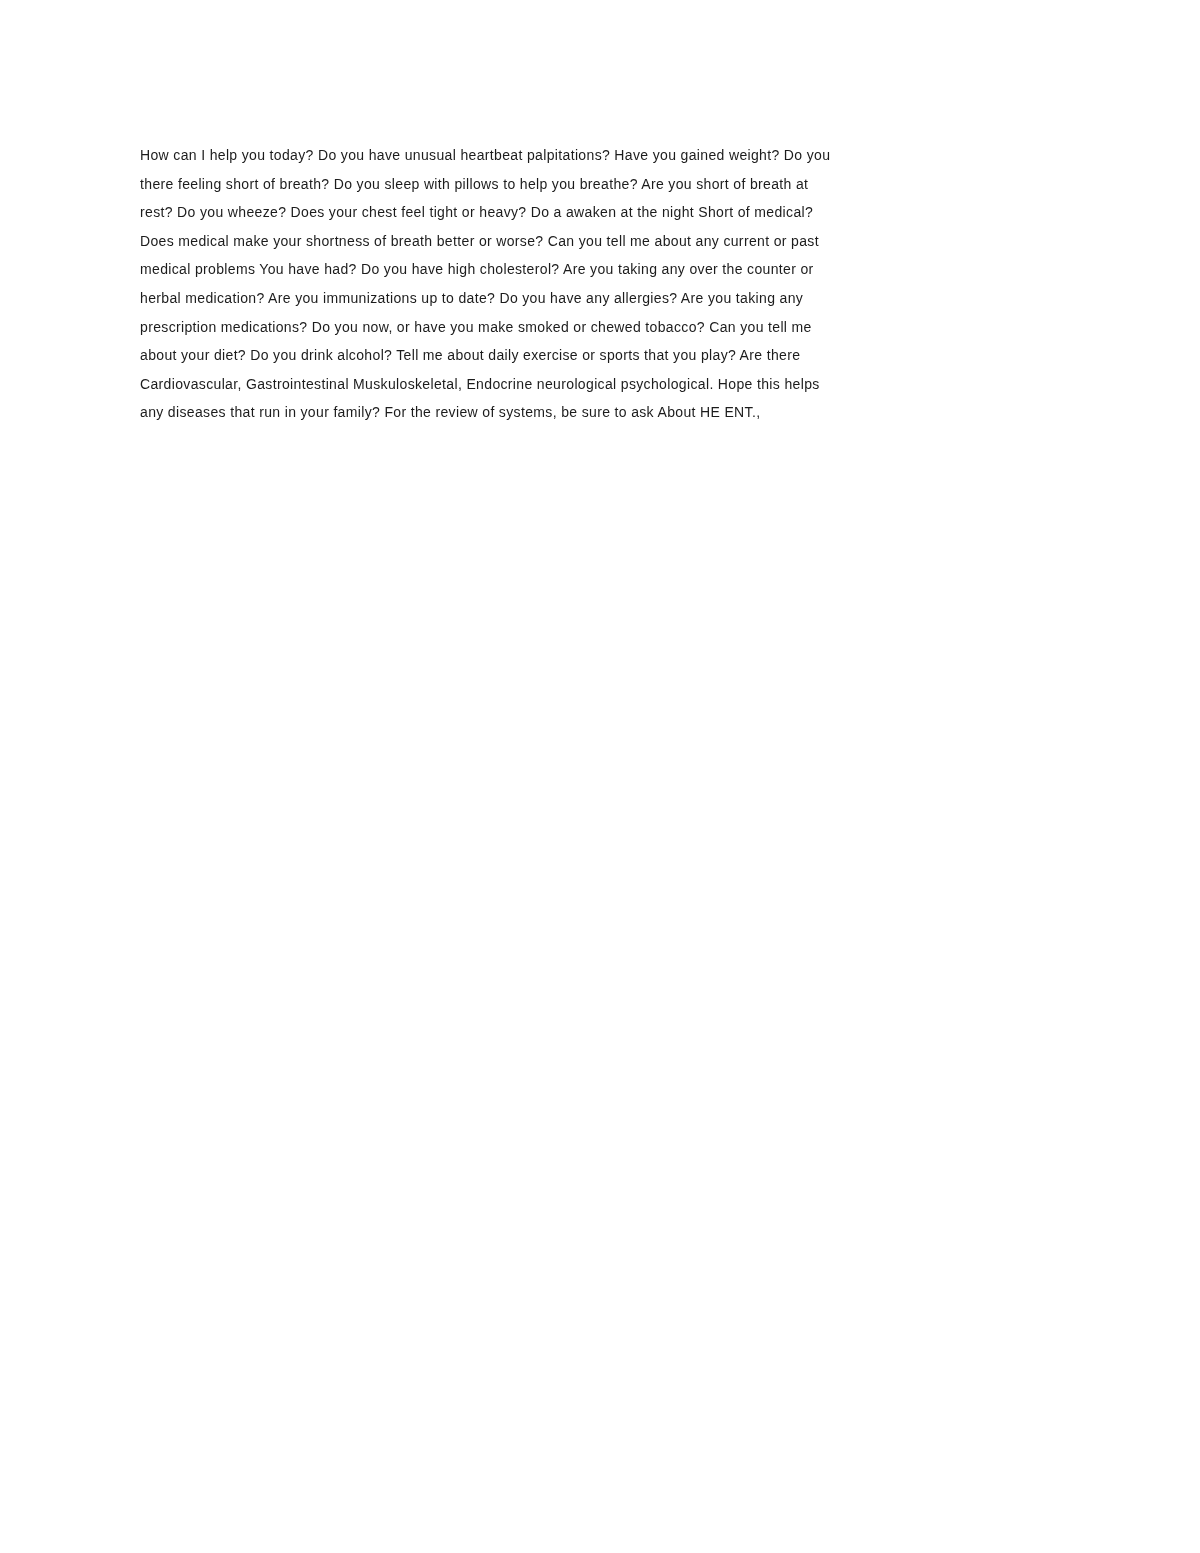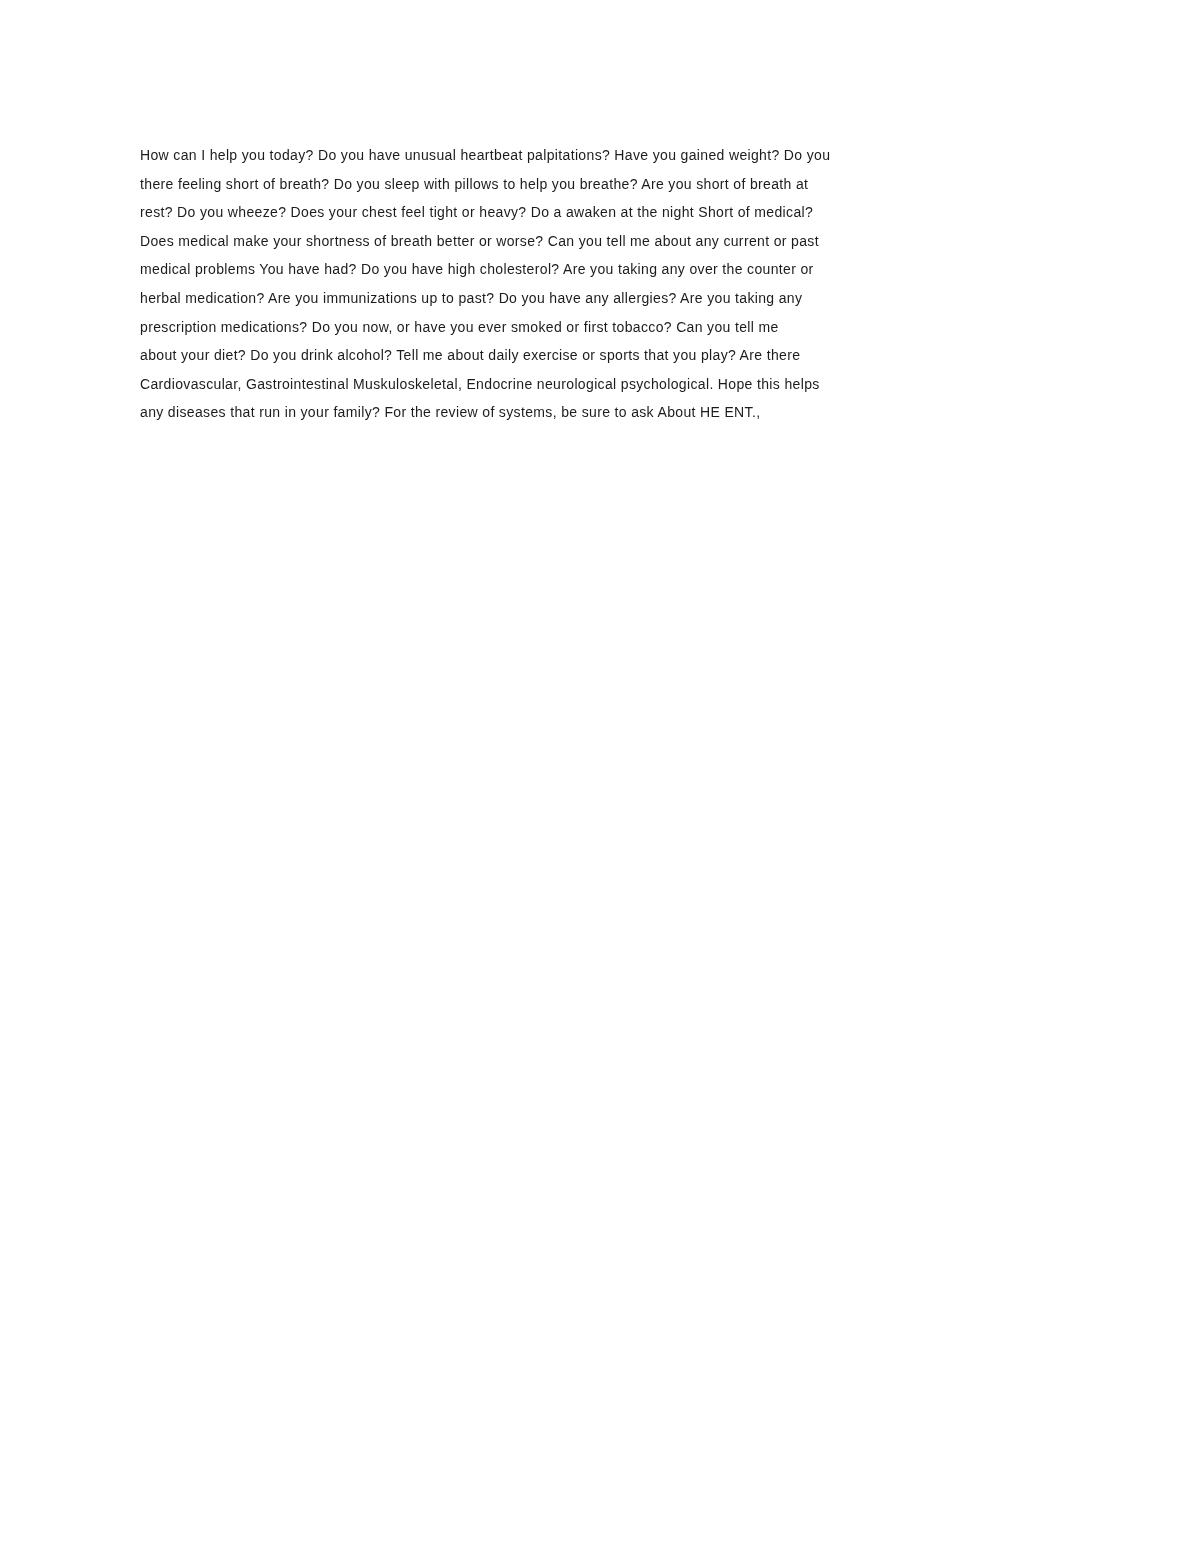--- a/index.html
+++ b/index.html
@@ -42,19 +42,19 @@
 </head>
 <body>
 
 <div class="doc-page">
   <div class="doc-text">
       <div class="line">How can I help you today? Do you have unusual heartbeat palpitations? Have you gained weight? Do you</div>
       <div class="line">there feeling short of breath? Do you sleep with pillows to help you breathe? Are you short of breath at</div>
       <div class="line">rest? Do you wheeze? Does your chest feel tight or heavy? Do a awaken at the night Short of medical?</div>
       <div class="line">Does medical make your shortness of breath better or worse? Can you tell me about any current or past</div>
       <div class="line">medical problems You have had? Do you have high cholesterol? Are you taking any over the counter or</div>
-      <div class="line">herbal medication? Are you immunizations up to past? Do you have any allergies? Are you taking any</div>
-      <div class="line">prescription medications? Do you now, or have you ever smoked or first tobacco? Can you tell me</div>
+      <div class="line">herbal medication? Are you immunizations up to date? Do you have any allergies? Are you taking any</div>
+      <div class="line">prescription medications? Do you now, or have you make smoked or chewed tobacco? Can you tell me</div>
       <div class="line">about your diet? Do you drink alcohol? Tell me about daily exercise or sports that you play? Are there</div>
       <div class="line">Cardiovascular, Gastrointestinal Muskuloskeletal, Endocrine neurological psychological. Hope this helps</div>
       <div class="line">any diseases that run in your family? For the review of systems, be sure to ask About HE ENT.,</div>
     </div>
 </div>
 
 </body></html>

